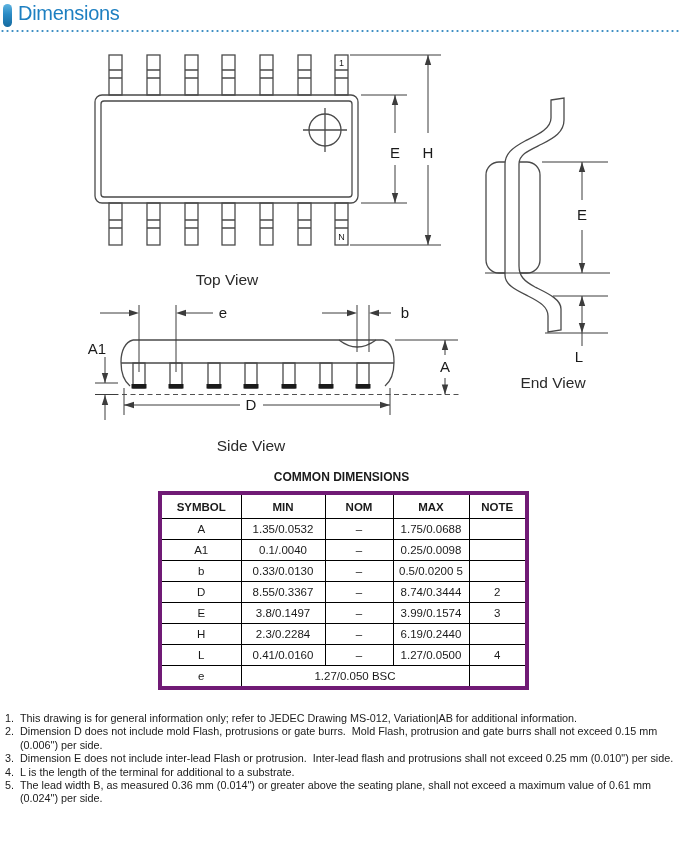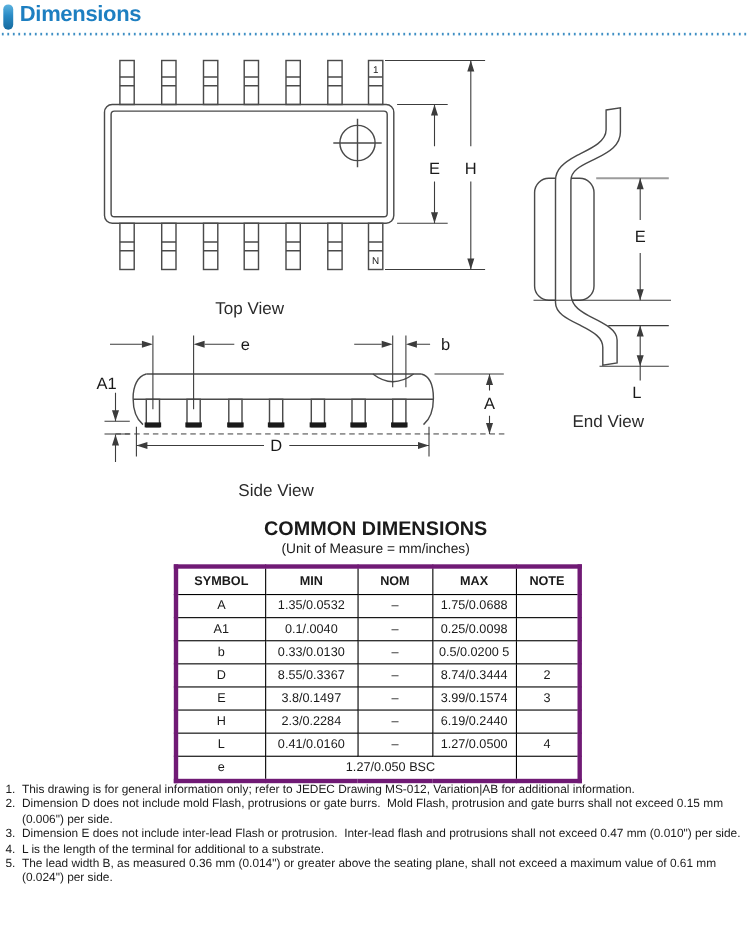--- a/index.html
+++ b/index.html
@@ -3,42 +3,42 @@
 <meta charset="utf-8">
 <style>
   html,body{margin:0;padding:0;background:#fff;}
   #page{position:relative;width:680px;height:841px;background:#fff;overflow:hidden;
         font-family:"Liberation Sans",sans-serif;color:#1a1a1a;}
   .abs{position:absolute;}
 
   
   .hdr-pill{position:absolute;left:3px;top:4px;width:9px;height:23px;border-radius:5px;
             background:linear-gradient(180deg,#5cb3e0 0%,#2a8ac4 45%,#156a9f 100%);}
-  .hdr-title{position:absolute;left:18px;top:2px;font-size:20px;font-weight:bold;
+  .hdr-title{position:absolute;left:18px;top:2px;font-size:20px;font-weight:normal;
              color:#1d7fc1;letter-spacing:-0.3px;}
   .hdr-rule{position:absolute;left:0;top:29px;width:680px;height:4px;
             background-image:radial-gradient(circle,#3f8fc4 1px,rgba(0,0,0,0) 1.2px);
             background-size:5px 4px;background-repeat:repeat-x;}
 
   
   svg .part{stroke:#4a4a4a;fill:none;stroke-width:1.3;}
   svg .dim{stroke:#3c3c3c;fill:none;stroke-width:1;}
   svg .arr{fill:#3c3c3c;stroke:none;}
   svg .foot{fill:#1a1a1a;stroke:none;}
   svg .dash{stroke:#3c3c3c;fill:none;stroke-width:0.9;stroke-dasharray:5 3.5;}
   svg .gray{stroke:#9c9c9c;fill:none;stroke-width:1.8;}
   svg .leadfill{fill:#fff;}
   svg text{font-family:"Liberation Sans",sans-serif;fill:#1a1a1a;stroke:none;}
   svg .lbl{font-size:15px;}
   svg .pin{font-size:9px;}
   svg .cap{font-size:15.5px;fill:#2a2a2a;}
 
   
   .tblwrap{position:absolute;left:158px;top:470px;width:367px;}
-  .tbl-title{font-size:18px;font-weight:bold;text-align:center;}
+  .tbl-title{font-size:12px;font-weight:bold;text-align:center;}
   .tbl-sub{font-size:12.5px;text-align:center;margin-top:1px;}
   table.dims{border-collapse:collapse;table-layout:fixed;width:367px;margin-top:7px;
              border:4px solid #701a75;}
   table.dims th,table.dims td{border:1px solid #000;font-size:11.5px;text-align:center;
              padding:0;overflow:hidden;}
   table.dims th{height:23px;font-weight:bold;}
   table.dims td{height:20px;}
 
   
   .notes{position:absolute;left:5px;top:712px;width:672px;display:flex;
@@ -165,21 +165,20 @@
       <text class="lbl" x="330" y="18" text-anchor="middle">b</text>
       <text class="lbl" x="22" y="54" text-anchor="middle">A1</text>
       <text class="lbl" x="370" y="72" text-anchor="middle">A</text>
       <text class="lbl" x="176" y="110" text-anchor="middle">D</text>
       <text class="cap" x="176" y="151" text-anchor="middle">Side View</text>
     </g>
   </svg>
 
   <div class="tblwrap">
     <div class="tbl-title">COMMON DIMENSIONS</div>
-    <div class="tbl-sub">(Unit of Measure = mm/inches)</div>
     <table class="dims">
       <colgroup>
           <col style="width:81px">
           <col style="width:84px">
           <col style="width:68px">
           <col style="width:76px">
           <col style="width:58px">
         </colgroup>
       <thead>
         <tr>
@@ -254,21 +253,21 @@
       <div class="note-item">
         <span class="note-num">1.</span>
         <span class="note-text">This drawing is for general information only; refer to JEDEC Drawing MS-012, Variation|AB for additional information.</span>
       </div>
       <div class="note-item">
         <span class="note-num">2.</span>
         <span class="note-text">Dimension D does not include mold Flash, protrusions or gate burrs.  Mold Flash, protrusion and gate burrs shall not exceed 0.15 mm (0.006") per side.</span>
       </div>
       <div class="note-item">
         <span class="note-num">3.</span>
-        <span class="note-text">Dimension E does not include inter-lead Flash or protrusion.  Inter-lead flash and protrusions shall not exceed 0.47 mm (0.010") per side.</span>
+        <span class="note-text">Dimension E does not include inter-lead Flash or protrusion.  Inter-lead flash and protrusions shall not exceed 0.25 mm (0.010") per side.</span>
       </div>
       <div class="note-item">
         <span class="note-num">4.</span>
         <span class="note-text">L is the length of the terminal for additional to a substrate.</span>
       </div>
       <div class="note-item">
         <span class="note-num">5.</span>
         <span class="note-text">The lead width B, as measured 0.36 mm (0.014") or greater above the seating plane, shall not exceed a maximum value of 0.61 mm (0.024") per side.</span>
       </div>
     </div>

